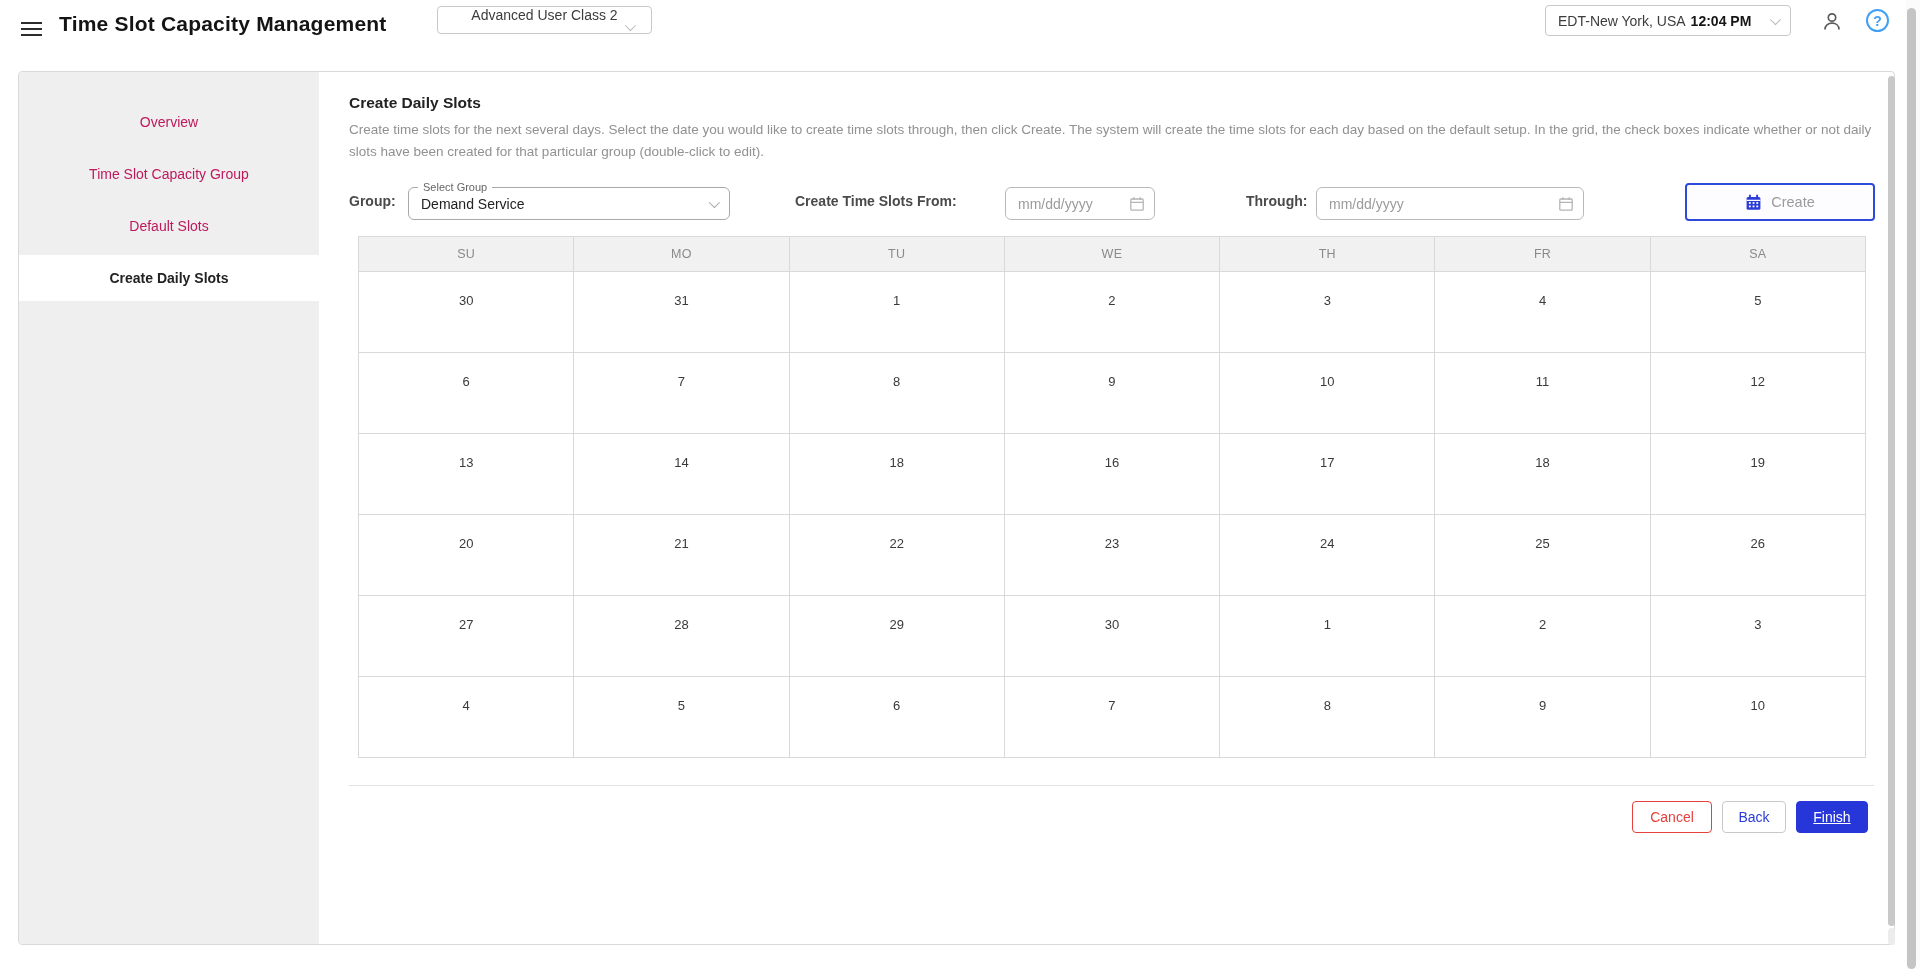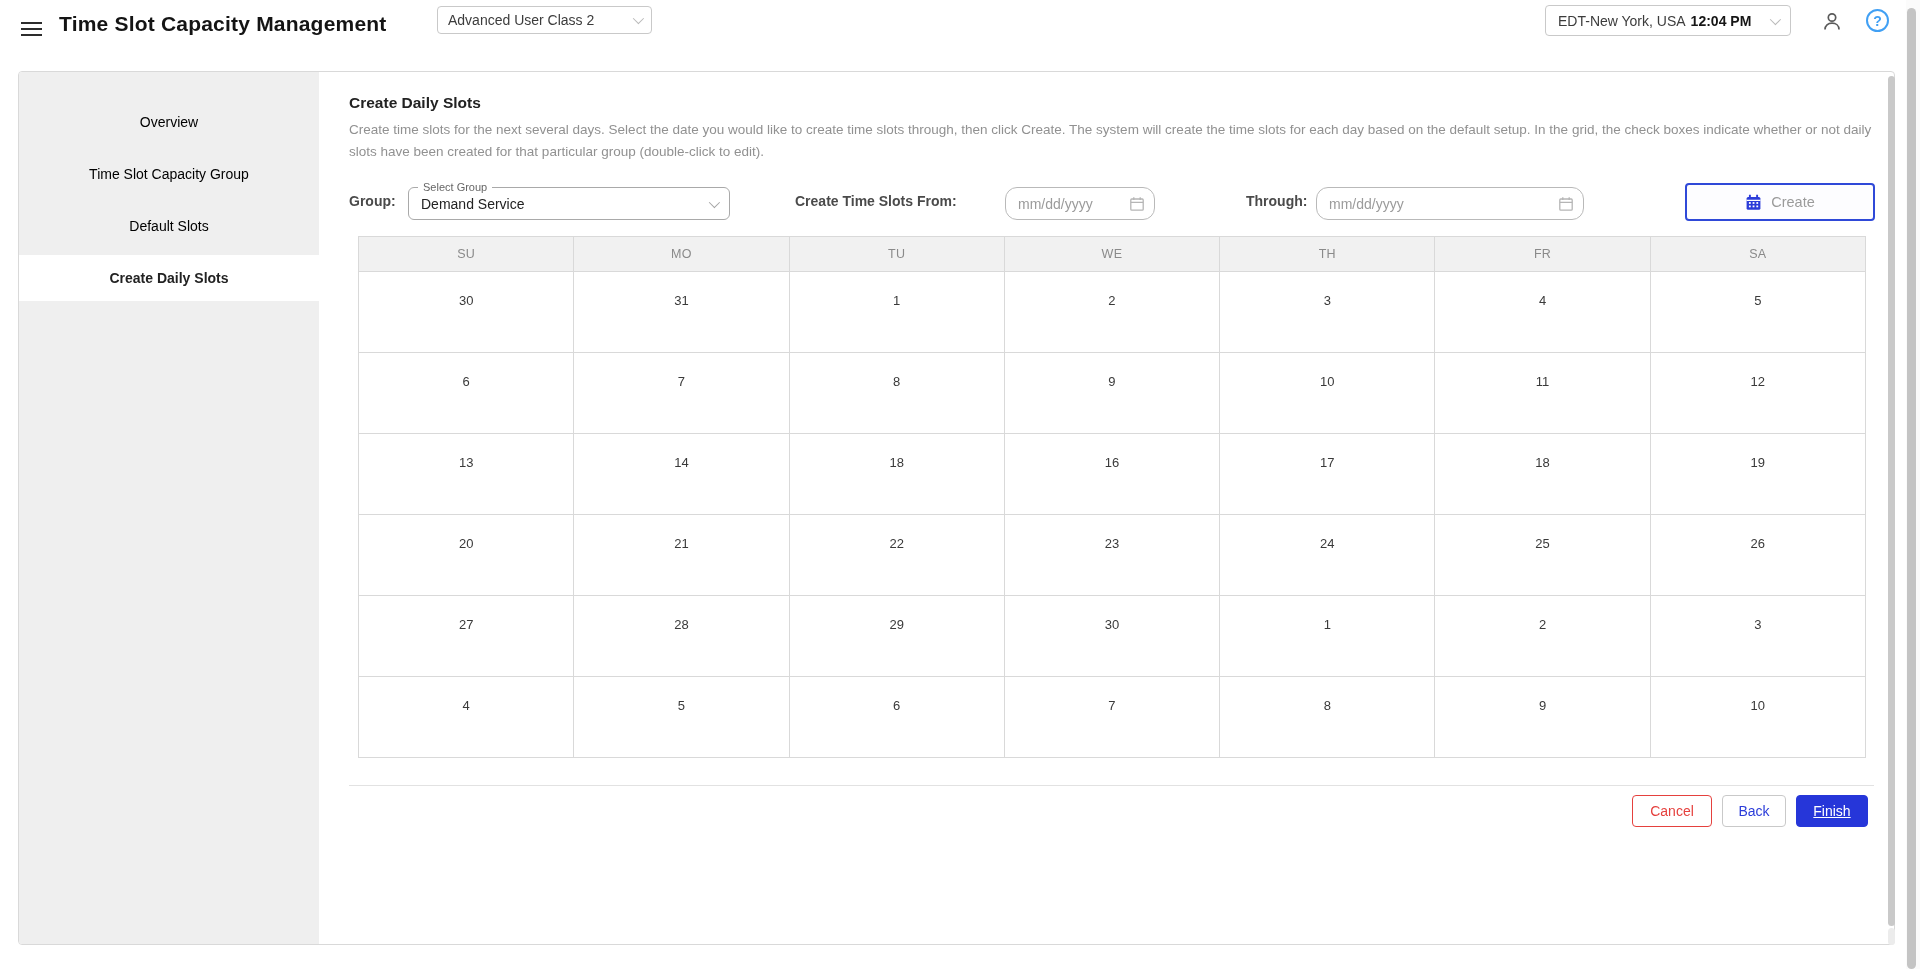--- a/index.html
+++ b/index.html
@@ -7,54 +7,54 @@
               font-family:"Liberation Sans", sans-serif; }
   body { position:relative; }
 
   
   .app-header { position:absolute; top:0; left:0; width:1920px; height:56px; background:#fff; }
   .hamburger { position:absolute; left:20px; top:15px; width:24px; height:24px; cursor:pointer; padding:3px 1px; }
   .hamburger span { display:block; width:21px; height:2.5px; background:#2d2d2d; margin:3.5px 0; }
   .app-title { position:absolute; left:59px; top:12px; font-size:21px; font-weight:bold; color:#141414; letter-spacing:.2px; }
   .dd { position:absolute; border:1px solid #c9c9c9; border-radius:4px; background:#fff;
         display:flex; align-items:center; font-size:14px; color:#3c3c3c; cursor:pointer; }
-  .dd-class { left:437px; top:6px; width:215px; height:28px; padding:0 10px; }
+  .dd-class { left:437px; top:6px; width:215px; height:28px; padding:0 18px;flex-direction:column; }
   .dd-tz   { left:1525px; top:5px; width:246px; height:31px; padding:0 12px;margin-left:20px; }
   .dd .chev { margin-left:auto; width:8px; height:8px; border-right:1.5px solid #b9b9b9; border-bottom:1.5px solid #b9b9b9;
               transform:rotate(45deg) translateY(-2px); }
   .dd-tz b { font-weight:bold; color:#161616; margin-left:5px; }
   .icon-person { position:absolute; left:1820px; top:9px; width:24px; height:24px; cursor:pointer; }
   .icon-help { position:absolute; left:1866px; top:9px; width:23px; height:23px; border:2px solid #41a0f4; border-radius:50%;
                color:#41a0f4; font-size:14px; font-weight:bold; display:flex; align-items:center; justify-content:center; cursor:pointer; }
 
   
   .card { position:absolute; left:18px; top:71px; width:1877px; height:874px;
           border:1px solid #d9d9d9; border-radius:4px; background:#fff; display:flex; overflow:hidden; }
 
   
   .sidebar { width:300px; background:#efefef; padding-top:24px; flex:none; }
   .side-item { height:52px; display:flex; align-items:center; justify-content:center;
-               font-size:14px; color:#000000; cursor:pointer; }
+               font-size:14px; color:#be185d; cursor:pointer; }
   .side-item.active { background:#fff; font-weight:bold; color:#222; height:46px; margin:3px 0; }
 
   
   .main { flex:1; padding:14px 24px 0 30px; position:relative; }
   .main h2 { font-size:15.5px; font-weight:bold; color:#222; margin:8px 0 7px; }
   .desc { font-size:13.5px; color:#919191; line-height:21.5px; max-width:1525px; }
 
   
   .controls { position:relative; height:44px; margin-top:21px; }
   .ctl-label { position:absolute; top:10px; font-size:14px; font-weight:bold; color:#4a4a4a; }
   .sel-box { position:absolute; left:59px; top:4px; width:322px; height:33px; border:1px solid #a9a9a9; border-radius:6px;
              display:flex; align-items:center; padding:0 12px; cursor:pointer; background:#fff; }
   .sel-box .float { position:absolute; top:-7px; left:9px; background:#fff; padding:0 5px; font-size:11px; color:#666; font-weight:normal; }
   .sel-box .val { font-size:14px; color:#232323; }
   .sel-box .chev { margin-left:auto; width:8px; height:8px; border-right:1.5px solid #a5a5a5; border-bottom:1.5px solid #a5a5a5;
                    transform:rotate(45deg) translateY(-2px); }
-  .date-input { position:absolute; top:4px; height:33px; border:1px solid #b9b9b9; border-radius:12px; background:#fff; }
+  .date-input { position:absolute; top:4px; height:33px; border:1px solid #b9b9b9; border-radius:6px; background:#fff; }
   .date-input input { width:100%; height:100%; border:0; outline:0; background:transparent;
                       font-family:"Liberation Sans",sans-serif; font-size:14px; color:#444; padding:0 30px 0 12px; }
   .date-input input::placeholder { color:#9b9b9b; opacity:1; }
   .date-input .cal-ic { position:absolute; right:9px; top:8px; }
   .di-from { left:656px; width:150px; }
   .di-through { left:967px; width:268px; }
   .btn-create { position:absolute; left:1336px; top:0; width:190px; height:38px; border:2px solid #2f49d8; border-radius:4px;
                 background:#fdfdff; display:flex; align-items:center; justify-content:center; gap:9px;
                 font-size:14.5px; color:#9b9b9b; cursor:pointer; }
 
@@ -73,21 +73,21 @@
   
   table.cal { margin:9px 0 0 9px; width:1508px; border-collapse:collapse; table-layout:fixed; }
   table.cal th { height:35px; background:#f1f1f1; border:1px solid #d9d9d9; font-size:12.5px; font-weight:normal;
                  color:#8a8a8a; letter-spacing:.3px; }
   table.cal td { height:81px; border:1px solid #d9d9d9; vertical-align:top; text-align:center;
                  padding-top:21px; font-size:13px; color:#3a3a3a; background:#fff; cursor:pointer; }
 
   .divider { margin-top:27px; border-top:1px solid #e2e2e2; width:1525px; }
 
   
-  .footer { margin-top:9px; display:flex; justify-content:flex-end; align-items:center; gap:10px; padding-right:6px; width:1525px; }
+  .footer { margin-top:15px; display:flex; justify-content:flex-end; align-items:center; gap:10px; padding-right:6px; width:1525px; }
   .btn { height:32px; border-radius:4px; font-size:14px; font-family:"Liberation Sans",sans-serif; cursor:pointer;
          display:flex; align-items:center; justify-content:center; background:#fff; }
   .btn-cancel { width:80px; border:1px solid #e5413e; color:#e5413e; }
   .btn-back { width:64px; border:1px solid #c9c9c9; color:#2b3cd9; }
   .btn-finish { width:72px; border:1px solid #2636d9; background:#2636d9; color:#fff;text-decoration:underline; }
 
   
   .inner-scroll { position:absolute; left:1888px; top:76px; width:7px; height:869px; }
   .inner-scroll .thumb { position:absolute; top:0; width:7px; height:850px; background:#c9c9c9; border-radius:4px; }
   .inner-scroll .track-end { position:absolute; top:852px; width:7px; height:17px; background:#ececec; border-radius:4px; }

